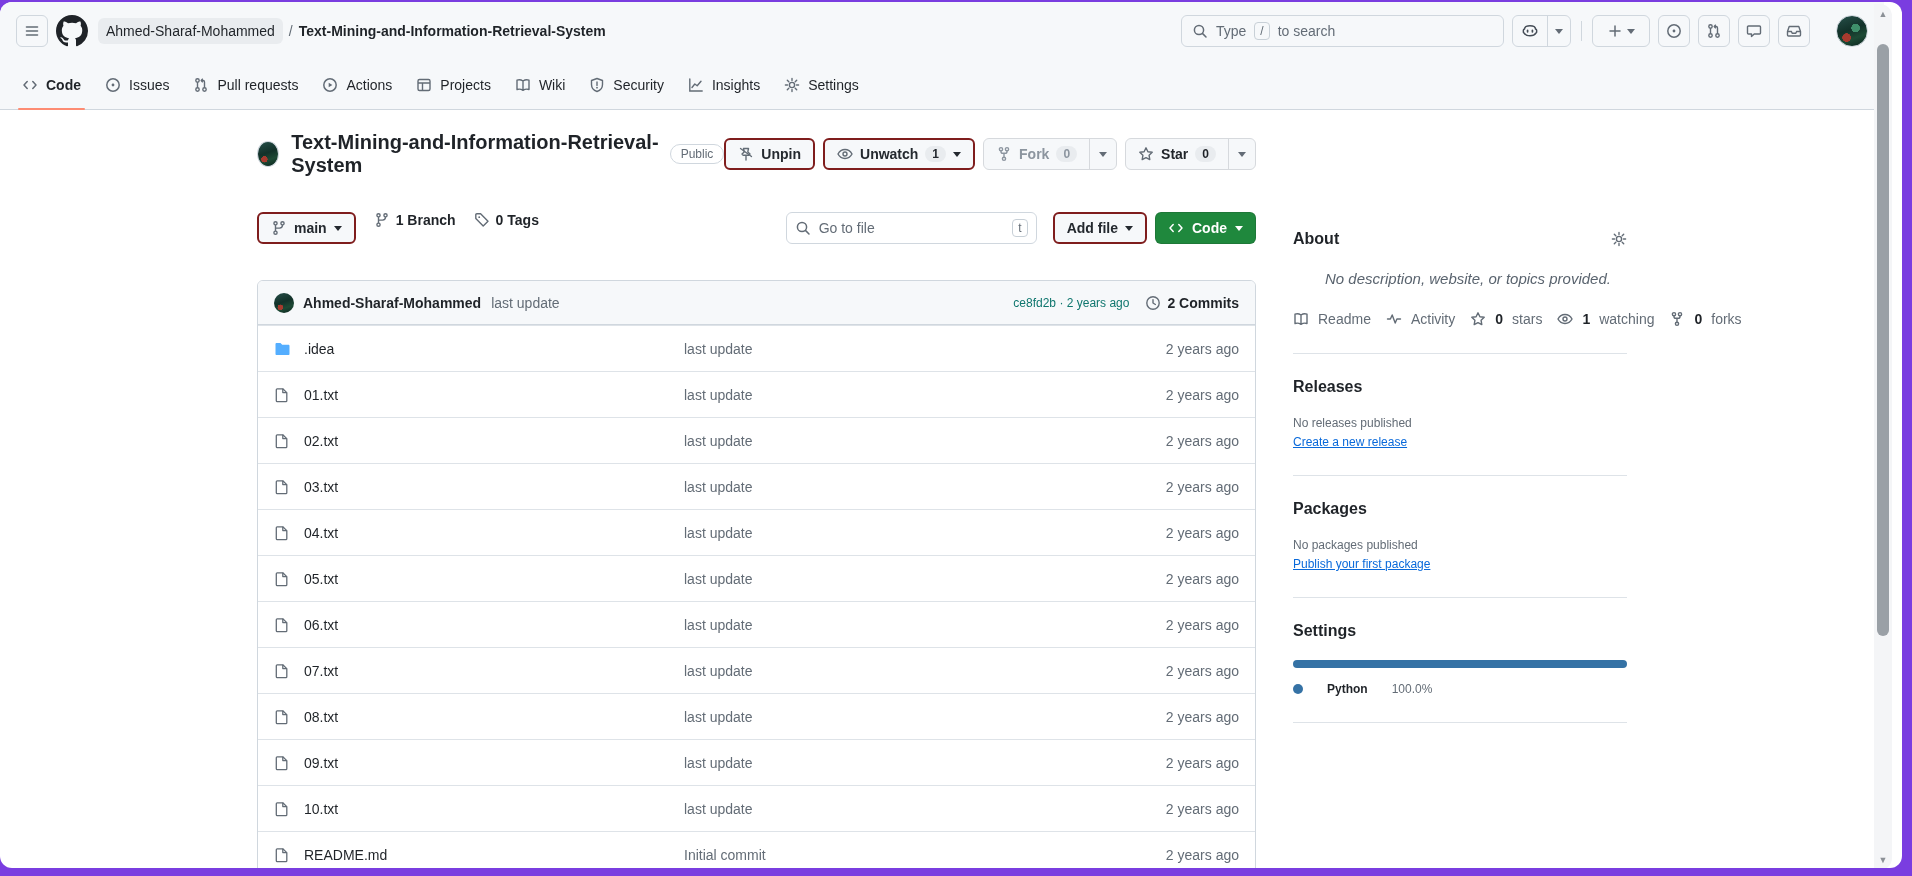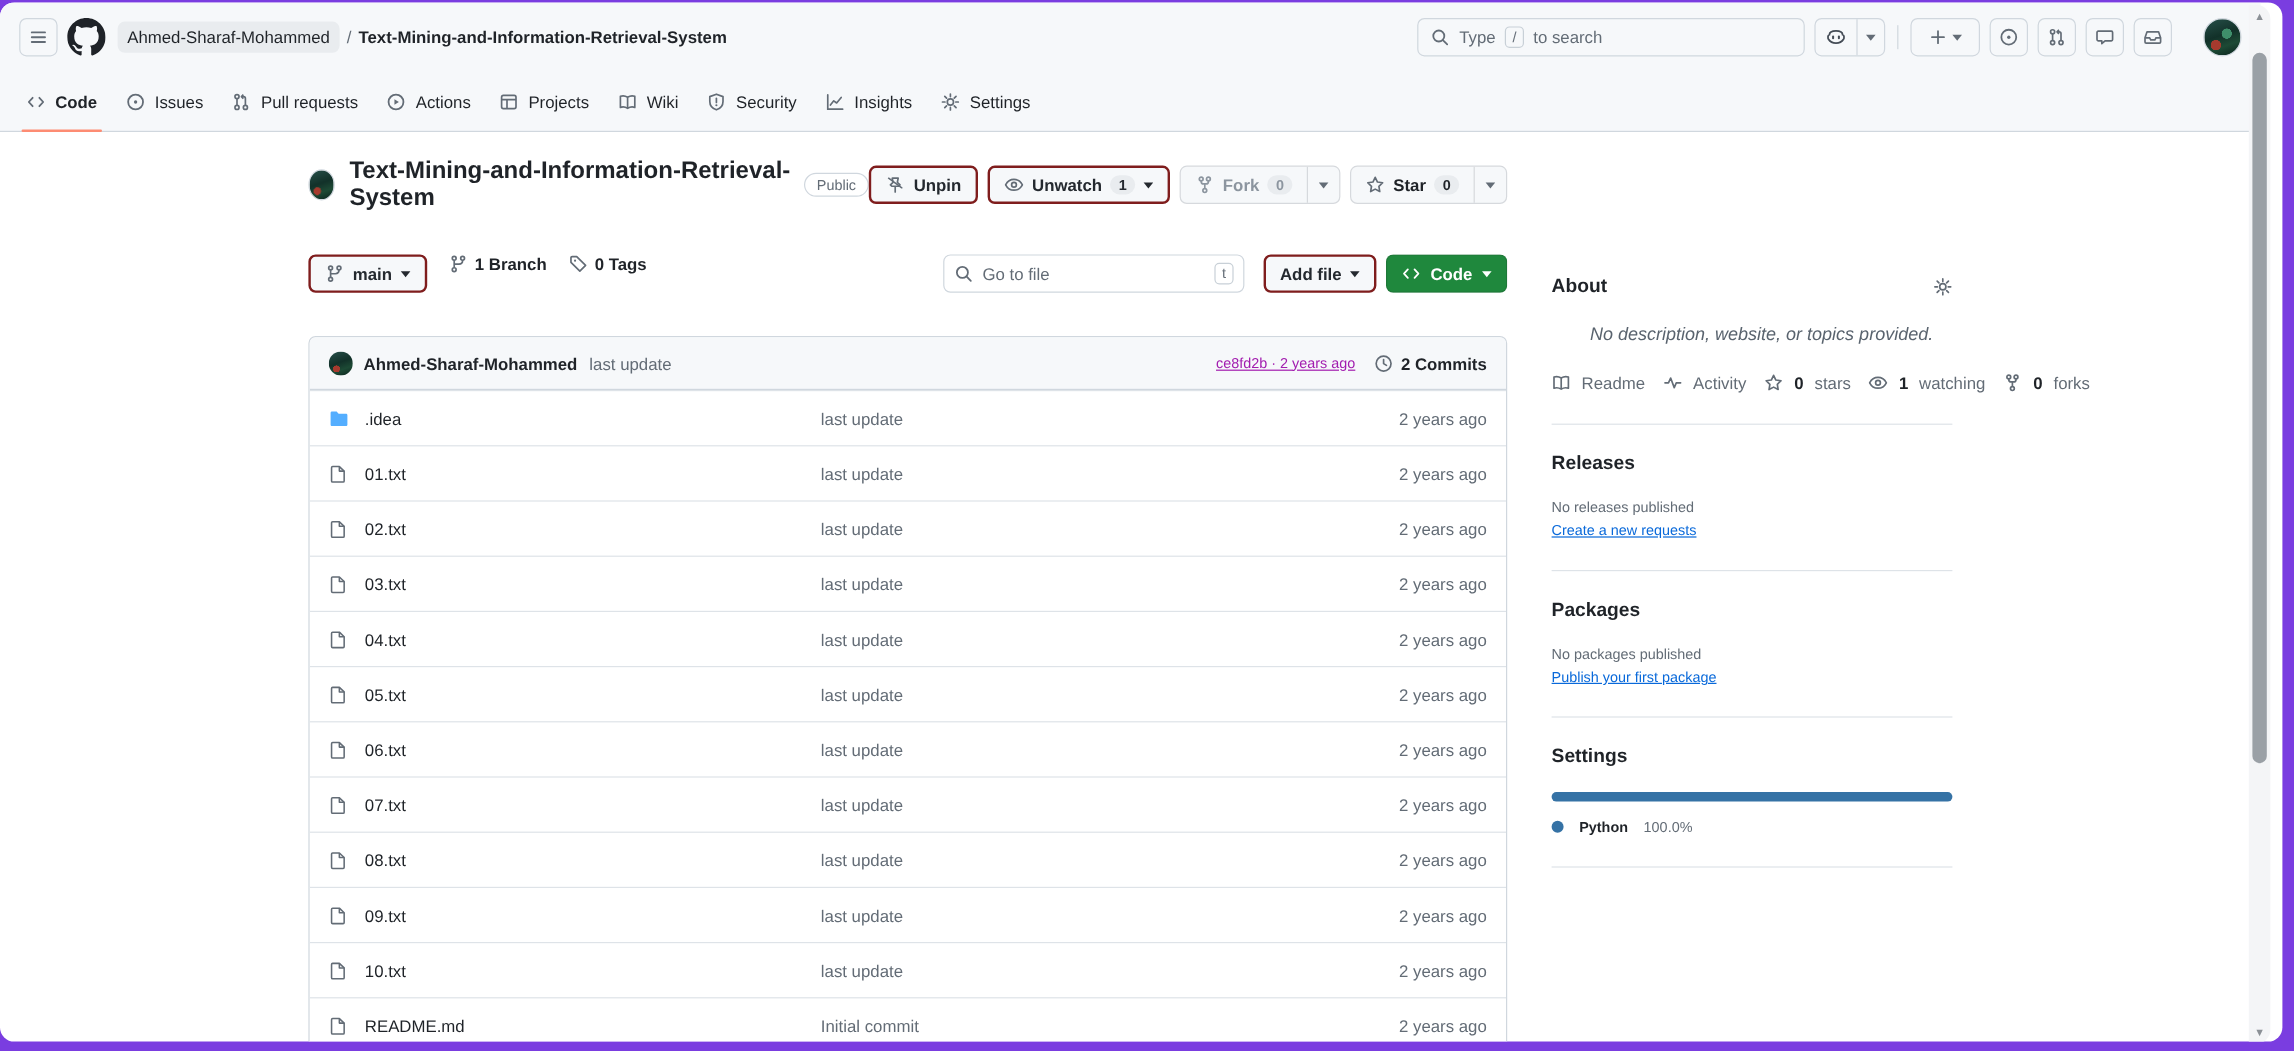--- a/index.html
+++ b/index.html
@@ -83,21 +83,21 @@
   
   .filetable{margin-top:36px;border:1px solid #d0d7de;border-radius:6px;overflow:hidden;background:#fff;}
   .commitbar{height:44px;background:#f6f8fa;display:flex;align-items:center;padding:0 16px;border-bottom:1px solid #d0d7de;}
   .commit-avatar{width:20px;height:20px;border-radius:50%;
     background:
       radial-gradient(circle at 32% 72%, #a63a2e 0 14%, transparent 15%),
       linear-gradient(160deg,#27504a 0%,#123129 45%,#1d4a35 70%,#0a211c 100%);}
   .commit-author{font-weight:700;margin-left:9px;}
   .commit-msg{color:#636c76;margin-left:10px;}
   .commit-right{margin-left:auto;display:flex;align-items:center;gap:16px;}
-  .commit-sha{color:#a21caf;font-size:12px;text-decoration:underline;}
+  .commit-sha{color:#0f766e;font-size:12px;}
   .commit-count{display:flex;align-items:center;gap:6px;font-weight:600;}
   .commit-count svg{color:#636c76;}
   .frow{height:46px;display:grid;grid-template-columns:410px 1fr auto;align-items:center;padding:0 16px;border-top:1px solid #dee3e8;}
   .frow:first-of-type{border-top:none;}
   .fname{display:flex;align-items:center;gap:14px;color:#1f2328;}
   .fmsg{color:#636c76;}
   .ftime{color:#636c76;text-align:right;}
   .icon-folder{color:#54aeff;}
   .icon-file{color:#636c76;}
   
@@ -106,21 +106,21 @@
   .about-desc{margin-top:22px;font-style:italic;color:#59636e;font-size:15px;margin-left:32px;}
   .about-list{margin-top:24px;display:flex;flex-direction:row;gap:15px;}
   .about-item{display:flex;align-items:center;gap:9px;color:#636c76;font-size:14px;}
   .about-item svg{color:#636c76;flex:none;}
   .about-count{font-weight:700;color:#1f2328;}
   .about-count:empty{display:none;}
   .sb-div{border-bottom:1px solid #dee3e8;margin:26px 0 24px;}
   .sb-empty{font-size:12px;color:#636c76;margin-top:20px;}
   .sb-link{font-size:12px;color:#0969da;text-decoration:underline;margin-top:5px;display:inline-block;}
   .lang-bar{margin-top:20px;height:8px;border-radius:4px;width:100%;}
-  .lang-legend{margin-top:14px;display:flex;align-items:center;gap:13px;font-size:12px;}
+  .lang-legend{margin-top:14px;display:flex;align-items:center;gap:24px;font-size:12px;}
   .lang-dot{width:10px;height:10px;border-radius:50%;}
   .lang-name{font-weight:700;}
   .lang-pct{color:#636c76;}
   svg{display:block;}
 </style>
 </head>
 <body>
 
 <div class="window">
 <div class="page">
@@ -570,21 +570,21 @@
           <span class="about-count">0</span>
           <span>forks</span>
         </div>
       </div>
 
       <div class="sb-div"></div>
 
       <div>
         <span class="sb-h">Releases</span>
         <div class="sb-empty">No releases published</div>
-        <span class="sb-link">Create a new requests</span>
+        <span class="sb-link">Create a new release</span>
       </div>
 
       <div class="sb-div"></div>
 
       <div>
         <span class="sb-h">Packages</span>
         <div class="sb-empty">No packages published</div>
         <span class="sb-link">Publish your first package</span>
       </div>
 

